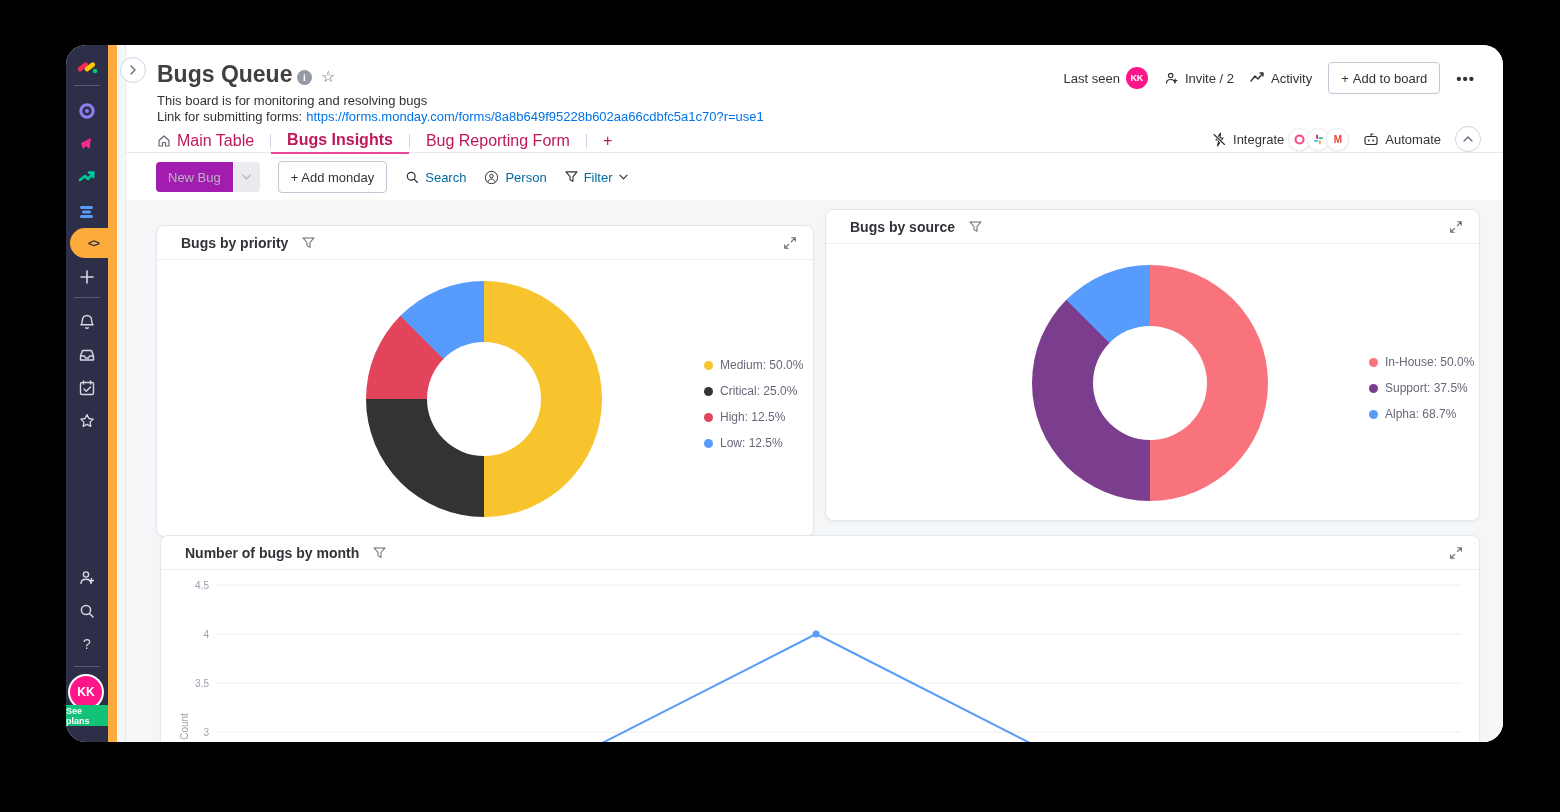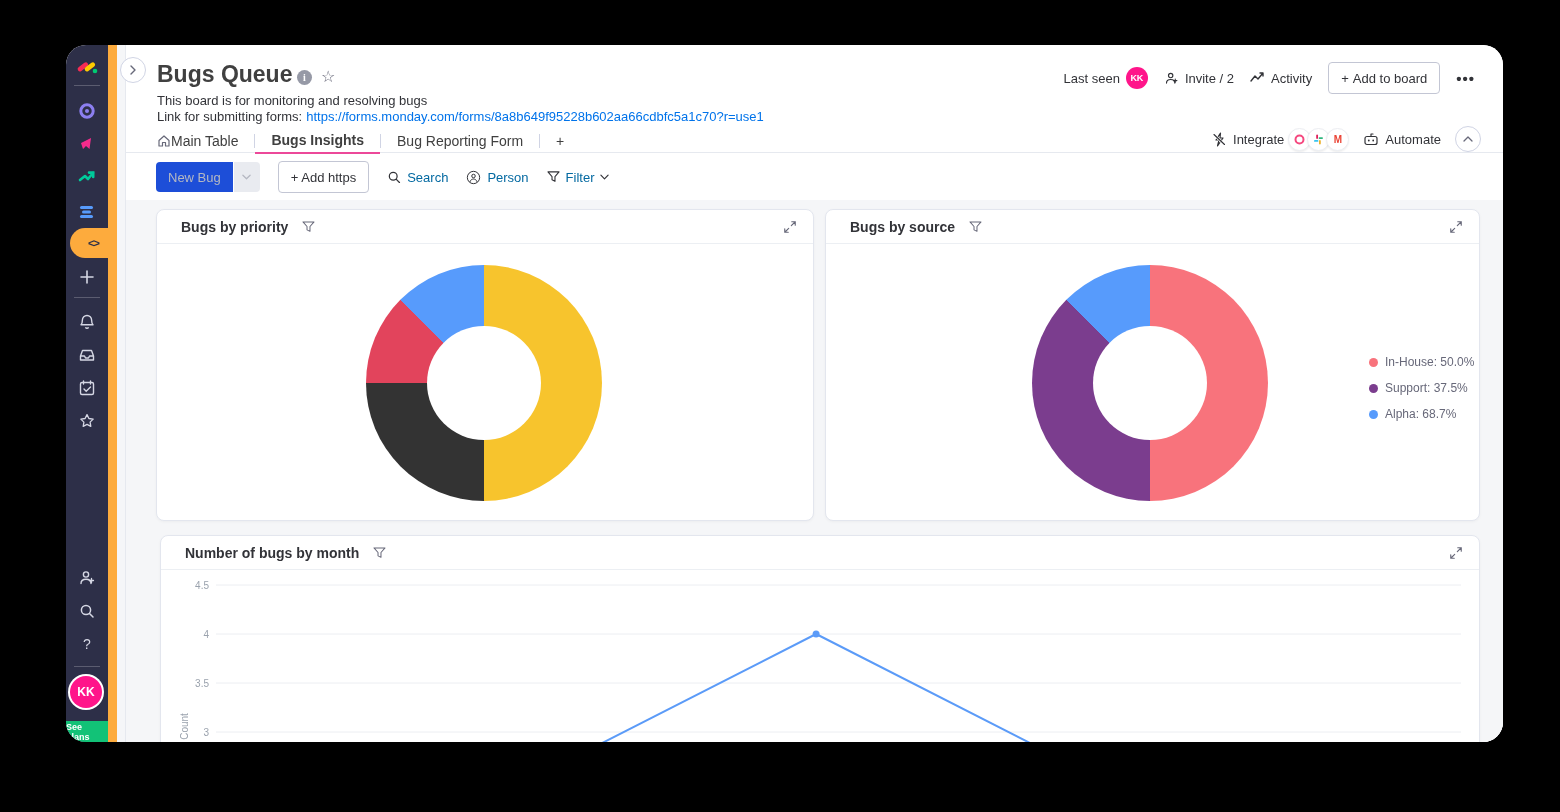--- a/index.html
+++ b/index.html
@@ -9,21 +9,21 @@
   
   .sidebar{position:absolute;left:0;top:0;width:42px;height:100%;background:#2D2F48;z-index:5;}
   .accent-strip{position:absolute;left:42px;top:0;width:9px;height:100%;background:#FDAB3D;z-index:5;}
   .gutter{position:absolute;left:51px;top:0;width:8px;height:100%;background:#f5f6f8;border-right:1px solid #e6e9ef;z-index:4;}
   .side-icon{position:absolute;left:0;width:42px;display:flex;justify-content:center;align-items:center;height:18px;cursor:pointer;}
   .side-div{position:absolute;left:8px;width:26px;height:1px;background:rgba(255,255,255,.22);}
   .active-pill{position:absolute;left:4px;width:47px;height:30px;background:#FDAB3D;border-radius:15px 0 0 15px;
     display:flex;align-items:center;justify-content:center;font-weight:bold;font-size:11px;color:#2D2F48;letter-spacing:-1px;cursor:pointer;}
   .avatar-big{position:absolute;left:4px;width:32px;height:32px;border-radius:50%;background:#FF158A;
     box-shadow:0 0 0 2px #fff;color:#fff;font-weight:bold;font-size:12px;display:flex;align-items:center;justify-content:center;cursor:pointer;}
-  .see-plans{position:absolute;left:0;bottom:0;width:42px;height:21px;background:#12C277;color:#fff;
+  .see-plans{position:absolute;left:0;bottom:16px;width:42px;height:21px;background:#12C277;color:#fff;
     font-size:9px;font-weight:bold;display:flex;align-items:center;justify-content:center;cursor:pointer;}
   
   .content{position:absolute;left:59px;top:0;width:1378px;height:100%;background:#fff;}
   .collapse-btn{position:absolute;left:-5px;top:12px;width:24px;height:24px;border-radius:50%;background:#fff;
     border:1px solid #d0d4e4;display:flex;align-items:center;justify-content:center;z-index:6;cursor:pointer;}
   .page-title{position:absolute;left:32px;top:16px;font-size:23px;font-weight:bold;color:#404040;}
   .title-icons{position:absolute;left:172px;top:24px;display:flex;gap:9px;align-items:center;}
   .info-dot{width:15px;height:15px;border-radius:50%;background:#9699a6;color:#fff;font-size:10px;font-weight:bold;
     display:flex;align-items:center;justify-content:center;font-family:"Liberation Serif",serif;}
   .star{font-size:16px;color:#676879;line-height:1;}
@@ -33,46 +33,46 @@
   .hdr-right{position:absolute;right:28px;top:18px;display:flex;align-items:center;gap:16px;height:30px;}
   .hdr-item{display:flex;align-items:center;gap:6px;font-size:13px;color:#323338;cursor:pointer;}
   .kk-badge{width:22px;height:22px;border-radius:50%;background:#FF158A;color:#fff;font-size:9px;font-weight:bold;
     display:flex;align-items:center;justify-content:center;}
   .btn-outline{display:flex;align-items:center;gap:4px;height:30px;padding:0 12px;border:1px solid #c3c6d4;
     border-radius:4px;background:#fff;font-size:13px;color:#323338;cursor:pointer;}
   .ellipsis{font-size:15px;font-weight:bold;color:#323338;letter-spacing:1px;cursor:pointer;}
   
   .tabs-row{position:absolute;left:32px;top:83px;height:25px;display:flex;align-items:center;gap:0;}
   .tabs-border{position:absolute;left:0;right:0;top:107px;height:1px;background:#e6e9ef;}
-  .tab{display:flex;align-items:center;gap:0;font-size:14px;color:#404040;padding:0 16px;height:25px;cursor:pointer;}
+  .tab{display:flex;align-items:center;gap:6px;font-size:16px;color:#be185d;padding:0 16px;height:25px;cursor:pointer;}
   .tab:first-child{padding-left:0;}
   .tab.active{font-weight:bold;border-bottom:2px solid #ec4899;}
   .tab-sep{width:1px;height:14px;background:#d0d4e4;}
   .tabs-right{position:absolute;right:22px;top:80px;height:28px;display:flex;align-items:center;gap:14px;}
   .tr-item{display:flex;align-items:center;gap:6px;font-size:13px;color:#323338;cursor:pointer;}
   .badges{display:flex;margin-left:2px;}
   .badge{width:21px;height:21px;border-radius:50%;background:#fff;border:1px solid #eceef2;
     display:flex;align-items:center;justify-content:center;margin-left:-4px;box-shadow:0 1px 2px rgba(0,0,0,.07);}
   .chev-circle{width:24px;height:24px;border-radius:50%;border:1px solid #d0d4e4;background:#fff;
     display:flex;align-items:center;justify-content:center;cursor:pointer;}
   
   .toolbar{position:absolute;left:31px;top:117px;height:30px;display:flex;align-items:center;gap:18px;}
   .newbug{display:flex;height:30px;border-radius:4px;overflow:hidden;cursor:default;}
-  .newbug .lbl{background:#1d4ed8;color:#b5b8c2;font-size:13px;display:flex;align-items:center;padding:0 12px;}
+  .newbug .lbl{background:#a21caf;color:#b5b8c2;font-size:13px;display:flex;align-items:center;padding:0 12px;}
   .newbug .dd{background:#e9ebf0;color:#b5b8c2;width:26px;display:flex;align-items:center;justify-content:center;margin-left:1px;}
   .tb-text{display:flex;align-items:center;gap:6px;font-size:13px;color:#0369a1;cursor:pointer;}
   
   .dashboard{position:absolute;left:0;right:0;top:155px;bottom:0;background:#f5f6f8;}
   .card{position:absolute;background:#fff;border:1px solid #e3e6ee;border-radius:8px;box-shadow:0 1px 3px rgba(0,0,0,.04);}
   .card-hd{position:absolute;left:0;right:0;top:0;height:34px;border-bottom:1px solid #eceff3;
     display:flex;align-items:center;padding:0 16px 0 24px;box-sizing:border-box;}
   .card-title{font-size:14px;font-weight:bold;color:#323338;}
   .card-funnel{margin-left:14px;cursor:pointer;display:flex;}
   .card-expand{margin-left:auto;cursor:pointer;display:flex;}
-  #card1{left:31px;top:164px;width:656px;height:310px;text-decoration:underline;}
+  #card1{left:31px;top:180px;width:656px;height:310px;text-decoration:underline;}
   #card2{left:700px;top:164px;width:653px;height:310px;}
   #card3{left:35px;top:490px;width:1318px;height:240px;}
   .donut{position:absolute;width:236px;height:236px;border-radius:50%;cursor:pointer;}
   .donut::after{content:"";position:absolute;inset:61px;background:#fff;border-radius:50%;}
   #donut1{left:209px;top:55px;}
   #donut2{left:206px;top:55px;}
   .legend{position:absolute;display:flex;flex-direction:column;gap:8px;}
   #legend1{left:547px;top:130px;}
   #legend2{left:543px;top:143px;}
   .legend-item{display:flex;align-items:center;gap:7px;height:18px;font-size:12px;color:#676879;cursor:pointer;}
@@ -296,21 +296,21 @@
     <div class="toolbar">
       <div class="newbug">
         <div class="lbl">New Bug</div>
         <div class="dd">
           <svg class="ic" width="9" height="6" viewBox="0 0 10 6">
             <path d="M1 1l4 4 4-4" fill="none" stroke="#b5b8c2" stroke-width="1.4" stroke-linecap="round" stroke-linejoin="round"></path>
           </svg>
         </div>
       </div>
       <div class="btn-outline">
-        <span>+ Add https</span>
+        <span>+ Add monday</span>
       </div>
       <div class="tb-text">
         <svg class="ic" width="14" height="14" viewBox="0 0 18 18">
           <circle cx="8" cy="8" r="5" fill="none" stroke="#323338" stroke-width="1.6"></circle>
           <path d="M12 12l4 4" stroke="#323338" stroke-width="1.6" stroke-linecap="round"></path>
         </svg>
         <span>Search</span>
       </div>
       <div class="tb-text">
         <svg class="ic" width="15" height="15" viewBox="0 0 18 18">
@@ -339,20 +339,38 @@
             <path d="M1 1h12L8.6 6v5.2L5.4 9.6V6z" fill="none" stroke="#676879" stroke-width="1.1" stroke-linejoin="round"></path>
           </svg>
         </span>
         <span class="card-expand">
           <svg class="ic" width="14" height="14" viewBox="0 0 16 16">
             <path d="M10 2h4v4M14 2L9.5 6.5M6 14H2v-4M2 14l4.5-4.5" fill="none" stroke="#676879" stroke-width="1.3" stroke-linecap="round"></path>
           </svg>
         </span>
       </div>
       <div class="donut" id="donut1" style="background: conic-gradient(rgb(247, 196, 45) 0%, rgb(247, 196, 45) 50%, rgb(51, 51, 51) 50%, rgb(51, 51, 51) 75%, rgb(226, 68, 92) 75%, rgb(226, 68, 92) 87.5%, rgb(87, 155, 252) 87.5%, rgb(87, 155, 252) 100%);"></div>
+      <div class="legend" id="legend1">
+          <div class="legend-item">
+            <span class="legend-dot" style="background: rgb(247, 196, 45);"></span>
+            <span>Medium: 50.0%</span>
+          </div>
+          <div class="legend-item">
+            <span class="legend-dot" style="background: rgb(51, 51, 51);"></span>
+            <span>Critical: 25.0%</span>
+          </div>
+          <div class="legend-item">
+            <span class="legend-dot" style="background: rgb(226, 68, 92);"></span>
+            <span>High: 12.5%</span>
+          </div>
+          <div class="legend-item">
+            <span class="legend-dot" style="background: rgb(87, 155, 252);"></span>
+            <span>Low: 12.5%</span>
+          </div>
+        </div>
     </div>
 
     <div class="card" id="card2">
       <div class="card-hd">
         <span class="card-title">Bugs by source</span>
         <span class="card-funnel">
           <svg class="ic" width="13" height="12" viewBox="0 0 14 13">
             <path d="M1 1h12L8.6 6v5.2L5.4 9.6V6z" fill="none" stroke="#676879" stroke-width="1.1" stroke-linejoin="round"></path>
           </svg>
         </span>

